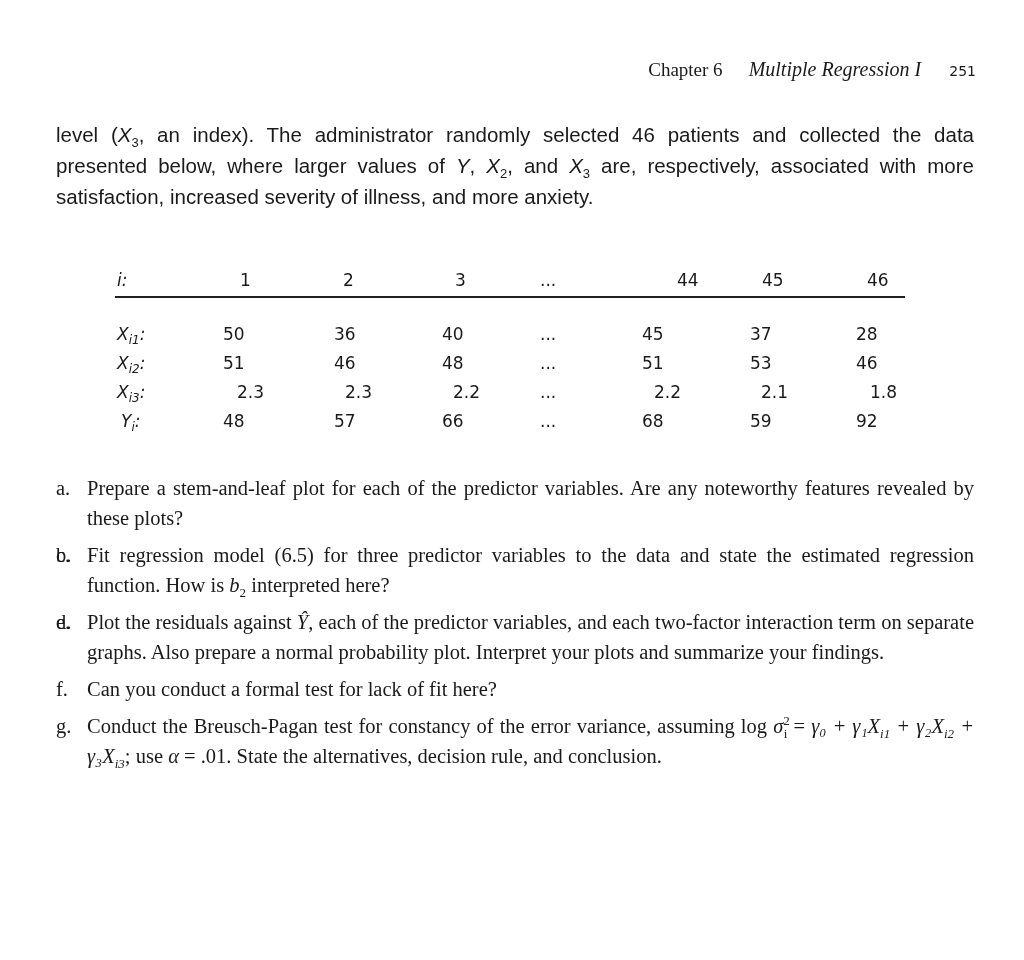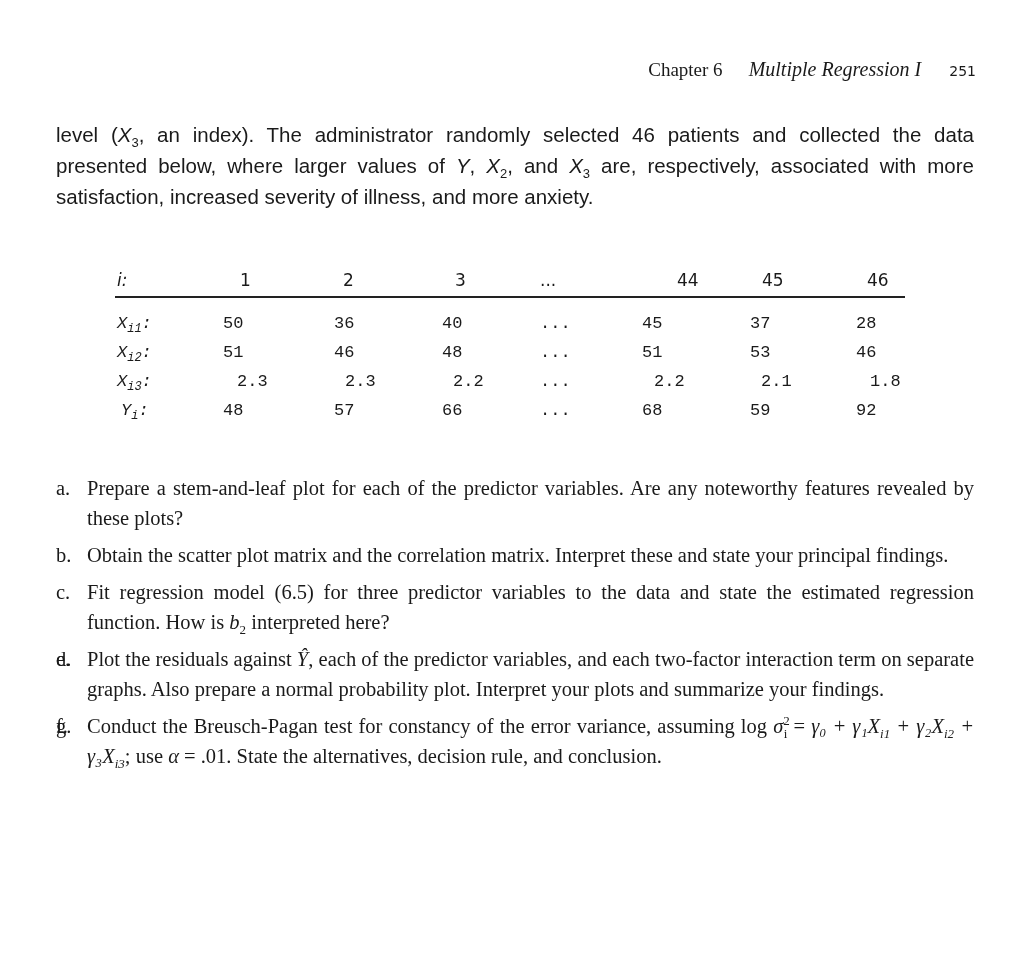--- a/index.html
+++ b/index.html
@@ -10,21 +10,21 @@
     .running-head .chap { margin-right: 20px; font-family: Liberation Serif, serif; }
     .running-head .title { font-family: "Liberation Serif", serif; font-style: italic; font-size: 20px; margin-right: 22px; }
     .running-head .pnum { font-weight: normal; font-size: 14px; }
 
     .body-text { position: absolute; left: 56px; width: 918px; font-family: Liberation Sans, sans-serif; font-size: 20.5px; line-height: 31px; text-align: justify; }
     .intro { top: 119px; }
 
     .dtable { position: absolute; left: 115px; top: 270px; width: 790px; font-family: "DejaVu Sans", sans-serif; font-size: 17px; }
     .dtable .hdr { position: relative; height: 26px; border-bottom: 2px solid #222; }
     .dtable .row { position: relative; height: 29px; }
-    .dtable .rows { padding-top: 16px; font-family: Liberation Mono, monospace; }
+    .dtable .rows { padding-top: 26px; }
     .cell { position: absolute; top: 0; white-space: nowrap; }
     .lbl { left: 2px; font-style: italic; }
     .lbl sub { font-size: 12px; }
 
     .items { position: absolute; left: 56px; top: 473px; width: 918px; font-family: "Liberation Serif", serif; font-size: 20.5px; line-height: 30px; }
     .item { position: relative; padding-left: 31px; text-align: justify; margin-bottom: 7px; }
     .item .letter { position: absolute; left: 0; top: 0; }
     .math { font-style: italic; }
     sub, sup { font-size: 13px; line-height: 0; }
   </style>
@@ -96,35 +96,35 @@
     </div>
   </div>
 
   <div class="items">
     <div class="item">
       <span class="letter">a.</span>
       <span>Prepare a stem-and-leaf plot for each of the predictor variables. Are any noteworthy features revealed by these plots?</span>
     </div>
     <div class="item">
       <span class="letter">b.</span>
-      <span>Obtain the scatter plot matrix and the correlation matrix. Interpret these and state your principal findings.</span>
     </div>
     <div class="item">
       <span class="letter">c.</span>
       <span>Fit regression model (6.5) for three predictor variables to the data and state the estimated regression function. How is </span><span class="math">b</span><sub>2</sub><span> interpreted here?</span>
     </div>
     <div class="item">
       <span class="letter">d.</span>
     </div>
     <div class="item">
       <span class="letter">e.</span>
       <span>Plot the residuals against </span><span class="math">Ŷ</span><span>, each of the predictor variables, and each two-factor interaction term on separate graphs. Also prepare a normal probability plot. Interpret your plots and summarize your findings.</span>
     </div>
     <div class="item">
       <span class="letter">f.</span>
+      <span>Can you conduct a formal test for lack of fit here?</span>
     </div>
     <div class="item">
       <span class="letter">g.</span>
       <span>Conduct the Breusch-Pagan test for constancy of the error variance, assuming log </span><span class="math">σ</span><sup>2</sup><sub style="margin-left:-6px">i</sub><span> = </span><span class="math">γ₀ + γ₁X</span><sub class="math">i1</sub><span class="math"> + γ₂X</span><sub class="math">i2</sub><span class="math"> + γ₃X</span><sub class="math">i3</sub><span>;  use  </span><span class="math">α</span><span> = .01.  State the alternatives, decision rule, and conclusion.</span>
     </div>
   </div>
 
 </div>
 
 </body></html>

